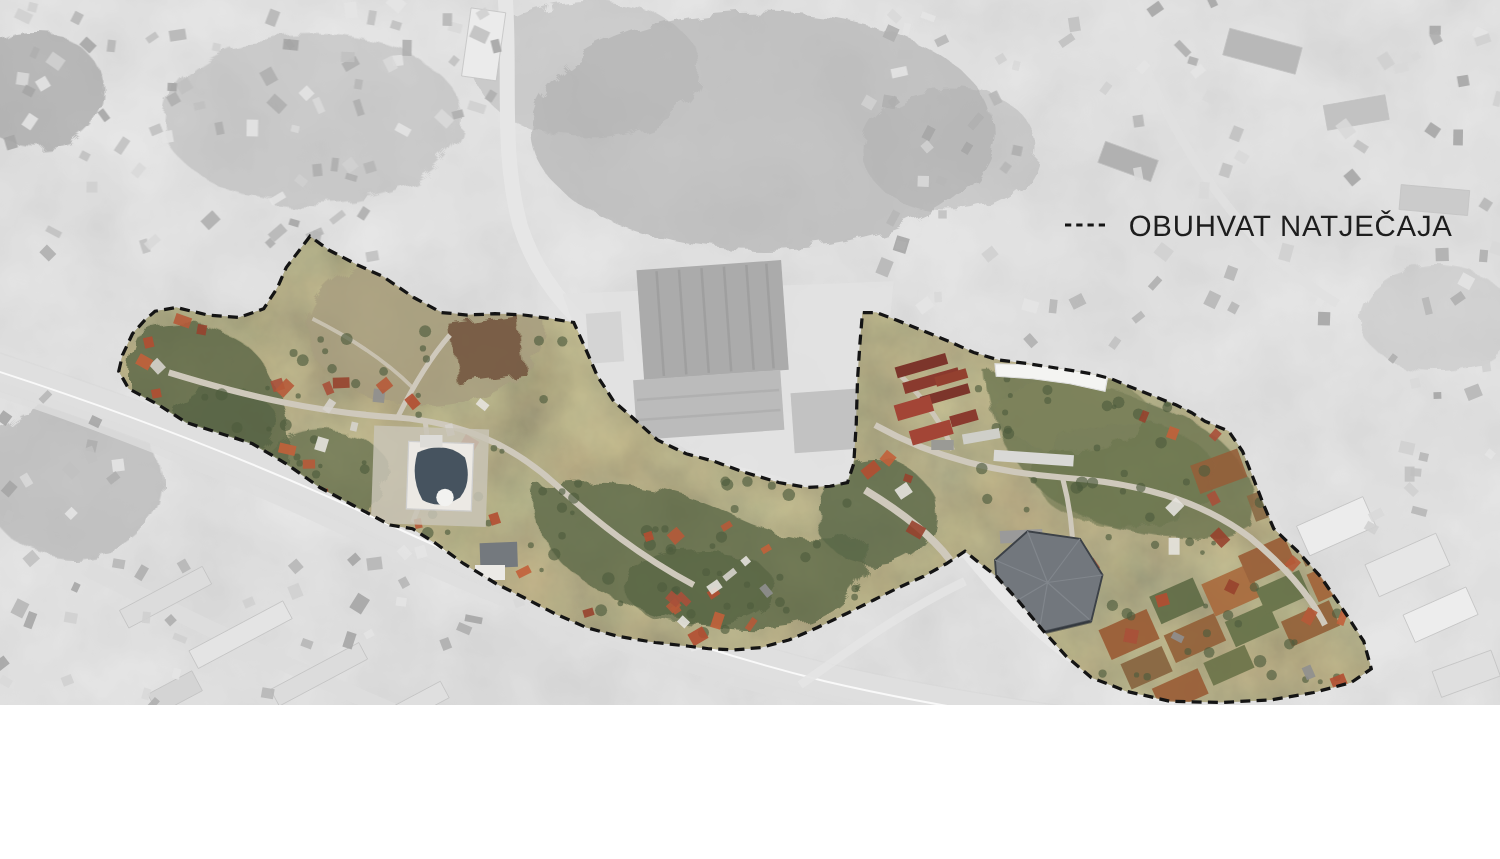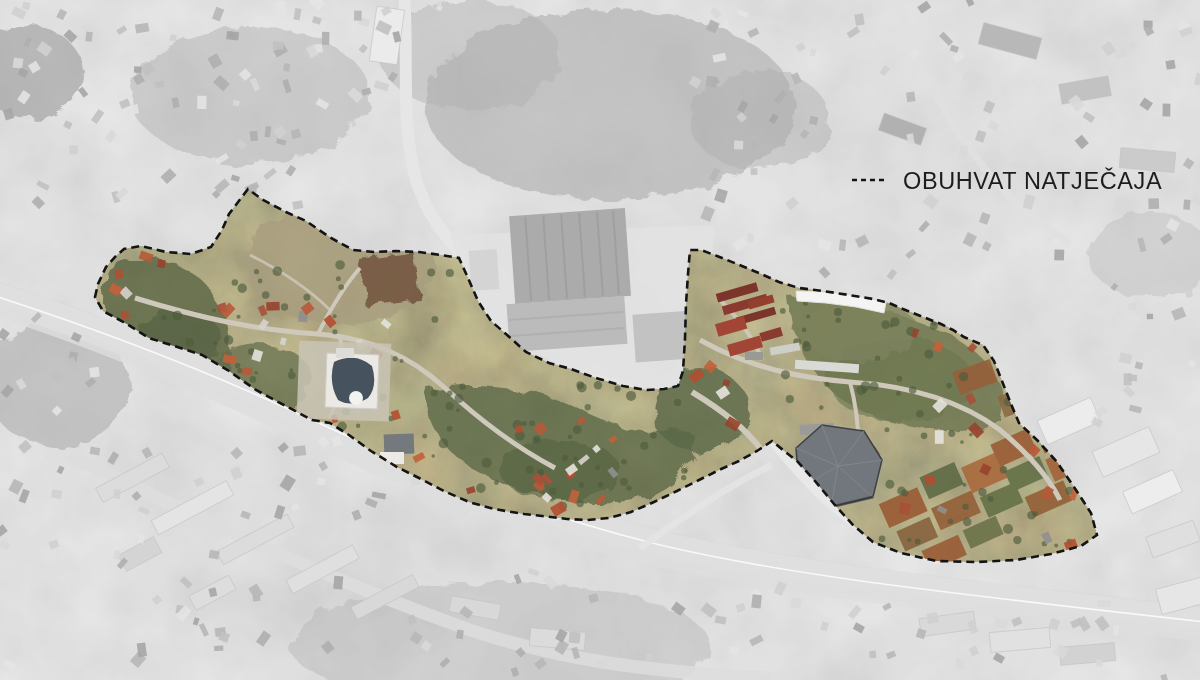--- a/index.html
+++ b/index.html
@@ -1,16 +1,16 @@
 <!DOCTYPE html>
 <html><head>
 <meta charset="utf-8">
 <style>
   html,body{margin:0;padding:0;background:#ffffff;}
-  .stage{position:relative;width:1200px;height:680px;overflow:hidden;background:#4d7c0f;
+  .stage{position:relative;width:1200px;height:564px;overflow:hidden;background:#4d7c0f;
          font-family:"Liberation Sans", sans-serif;}
   svg{display:block;}
   .legend-text{font-family:"Liberation Sans", sans-serif;font-size:23.5px;letter-spacing:0.6px;}
 </style>
 </head>
 <body>
 
 <div class="stage">
 <svg width="1200" height="687" viewBox="0 0 1200 687">
   <defs>

